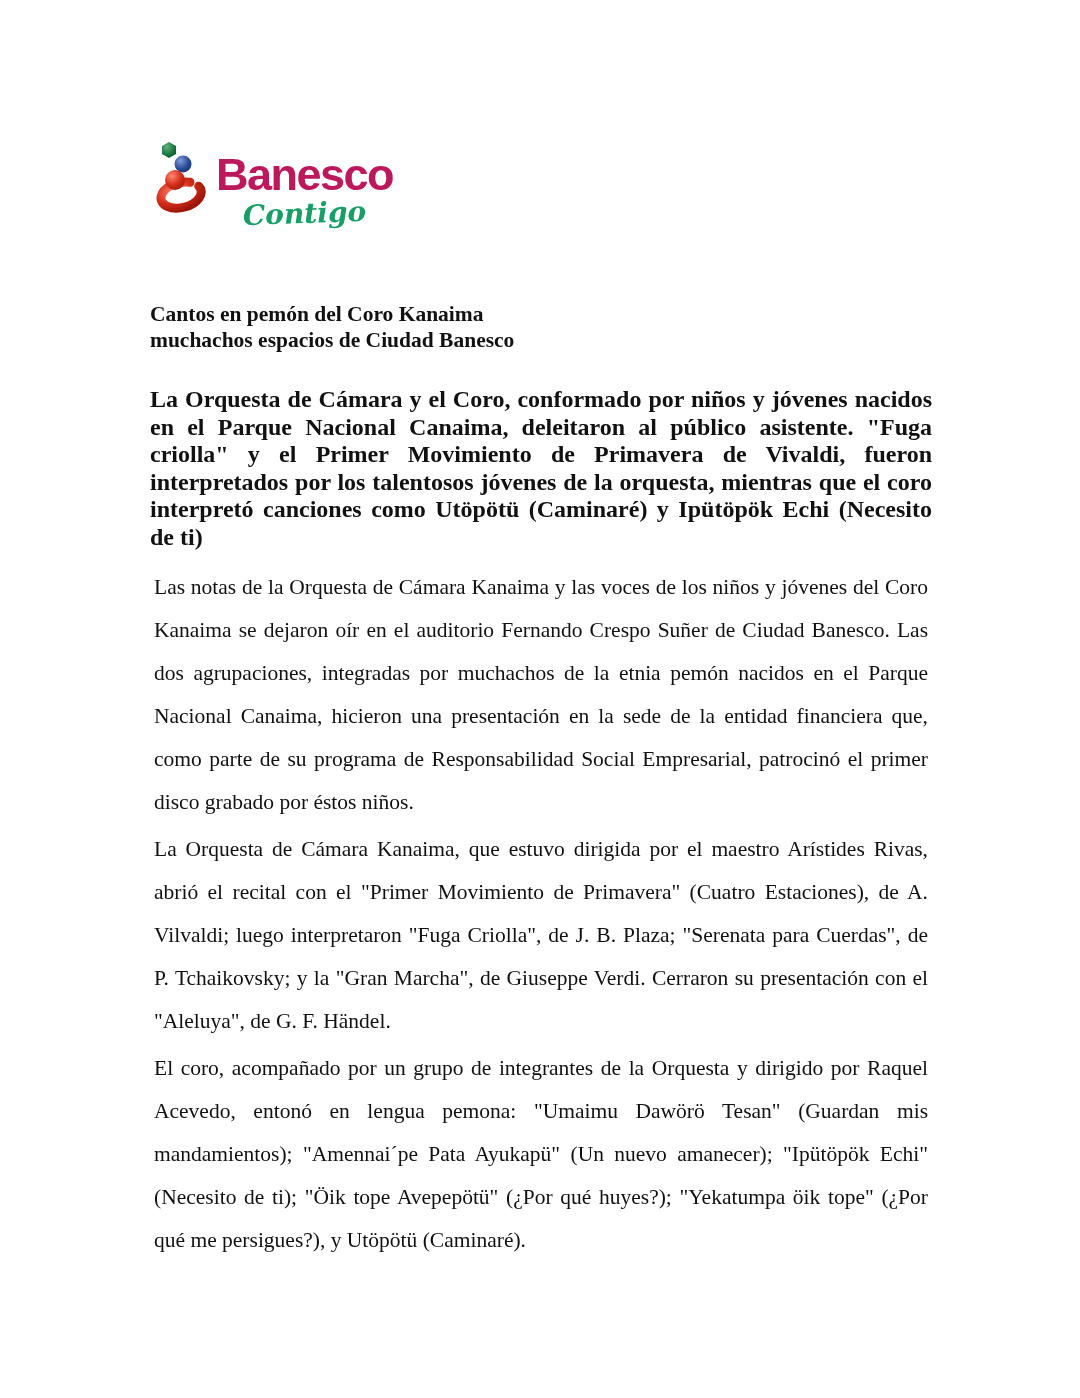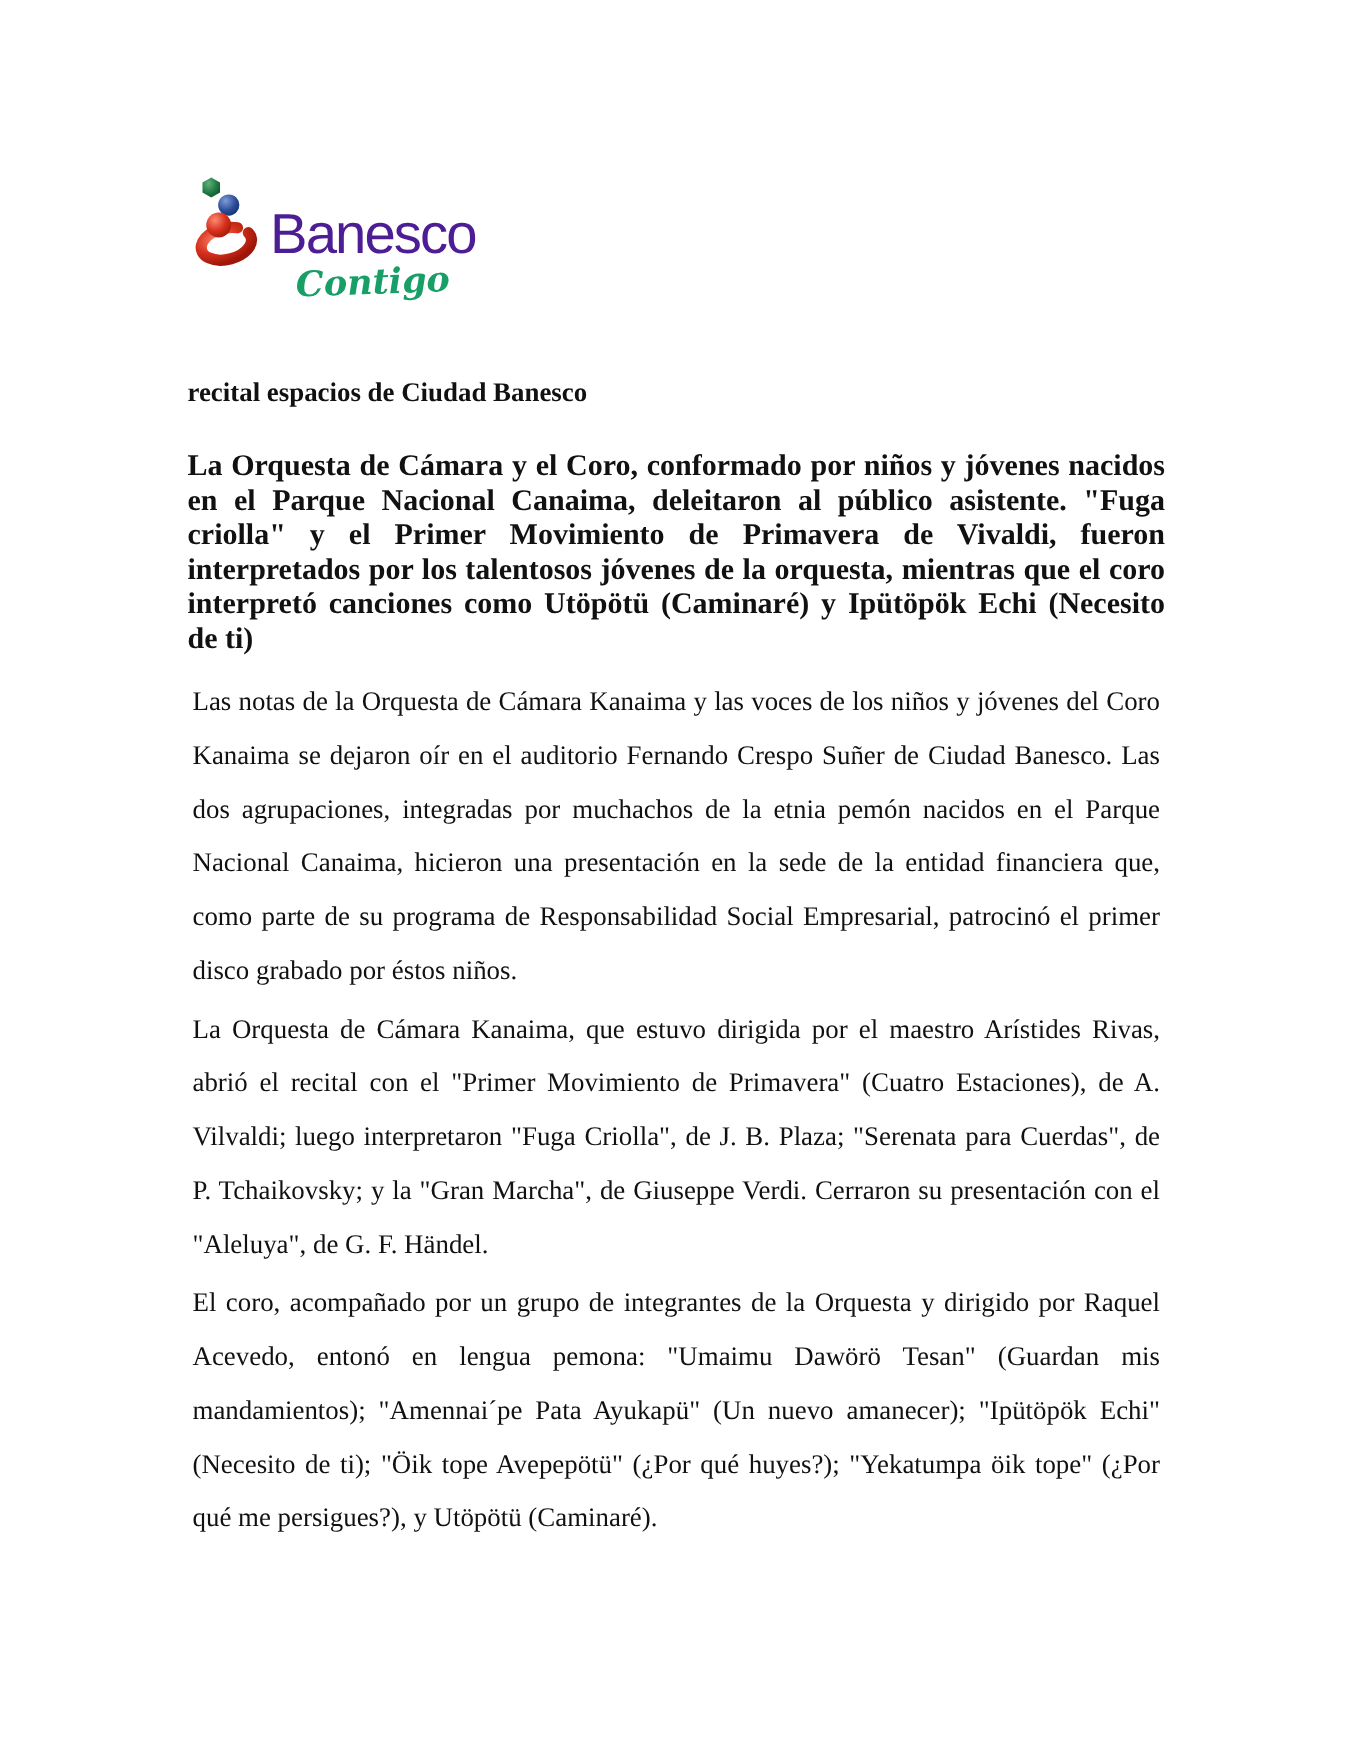--- a/index.html
+++ b/index.html
@@ -26,26 +26,26 @@
   .logo-icon {
     width: 56px;
     height: 76px;
     flex: 0 0 auto;
   }
   .logo-text {
     margin-left: 4px;
   }
   .logo-brand {
     font-family: "Liberation Sans", sans-serif;
-    font-weight: normal;
+    font-weight: bold;
     font-size: 45px;
     line-height: 1;
     letter-spacing: -1.5px;
-    color: #4c1d95;
-    margin-top: 24px;
+    color: #be185d;
+    margin-top: 12px;
   }
   .logo-tagline {
     font-family: "DejaVu Serif", serif;
     font-style: italic;
     font-weight: bold;
     font-size: 28px;
     line-height: 1.1;
     color: #189e67;
     text-align: center;
     margin-top: 2px;
@@ -111,21 +111,22 @@
       <circle cx="19" cy="40" r="10" fill="url(#gRed)"></circle>
     </svg>
     <div class="logo-text">
       <div class="logo-brand">Banesco</div>
       <div class="logo-tagline">Contigo</div>
     </div>
   </div>
 
   <div class="content">
     <h1 class="title">
-      <span>recital espacios de Ciudad Banesco</span>
+      <span>Cantos en pemón del Coro Kanaima</span>
+      <span>muchachos espacios de Ciudad Banesco</span>
     </h1>
     <p class="lead">La Orquesta de Cámara y el Coro, conformado por niños y jóvenes nacidos en el Parque Nacional Canaima, deleitaron al público asistente. "Fuga criolla" y el Primer Movimiento de Primavera de Vivaldi, fueron interpretados por los talentosos jóvenes de la orquesta, mientras que el coro interpretó canciones como Utöpötü (Caminaré) y Ipütöpök Echi (Necesito de ti)</p>
     <p class="body-para">Las notas de la Orquesta de Cámara Kanaima y las voces de los niños y jóvenes del Coro Kanaima se dejaron oír en el auditorio Fernando Crespo Suñer de Ciudad Banesco. Las dos agrupaciones, integradas por muchachos de la etnia pemón nacidos en el Parque Nacional Canaima, hicieron una presentación en la sede de la entidad financiera que, como parte de su programa de Responsabilidad Social Empresarial, patrocinó el primer disco grabado por éstos niños.</p>
     <p class="body-para">La Orquesta de Cámara Kanaima, que estuvo dirigida por el maestro Arístides Rivas, abrió el recital con el "Primer Movimiento de Primavera" (Cuatro Estaciones), de A. Vilvaldi; luego interpretaron "Fuga Criolla", de J. B. Plaza; "Serenata para Cuerdas", de P. Tchaikovsky; y la "Gran Marcha", de Giuseppe Verdi. Cerraron su presentación con el "Aleluya", de G. F. Händel.</p>
     <p class="body-para">El coro, acompañado por un grupo de integrantes de la Orquesta y dirigido por Raquel Acevedo, entonó en lengua pemona: "Umaimu Dawörö Tesan" (Guardan mis mandamientos); "Amennai´pe Pata Ayukapü" (Un nuevo amanecer); "Ipütöpök Echi" (Necesito de ti); "Öik tope Avepepötü" (¿Por qué huyes?); "Yekatumpa öik tope" (¿Por qué me persigues?), y Utöpötü (Caminaré).</p>
   </div>
 
 </div>
 
 </body></html>

